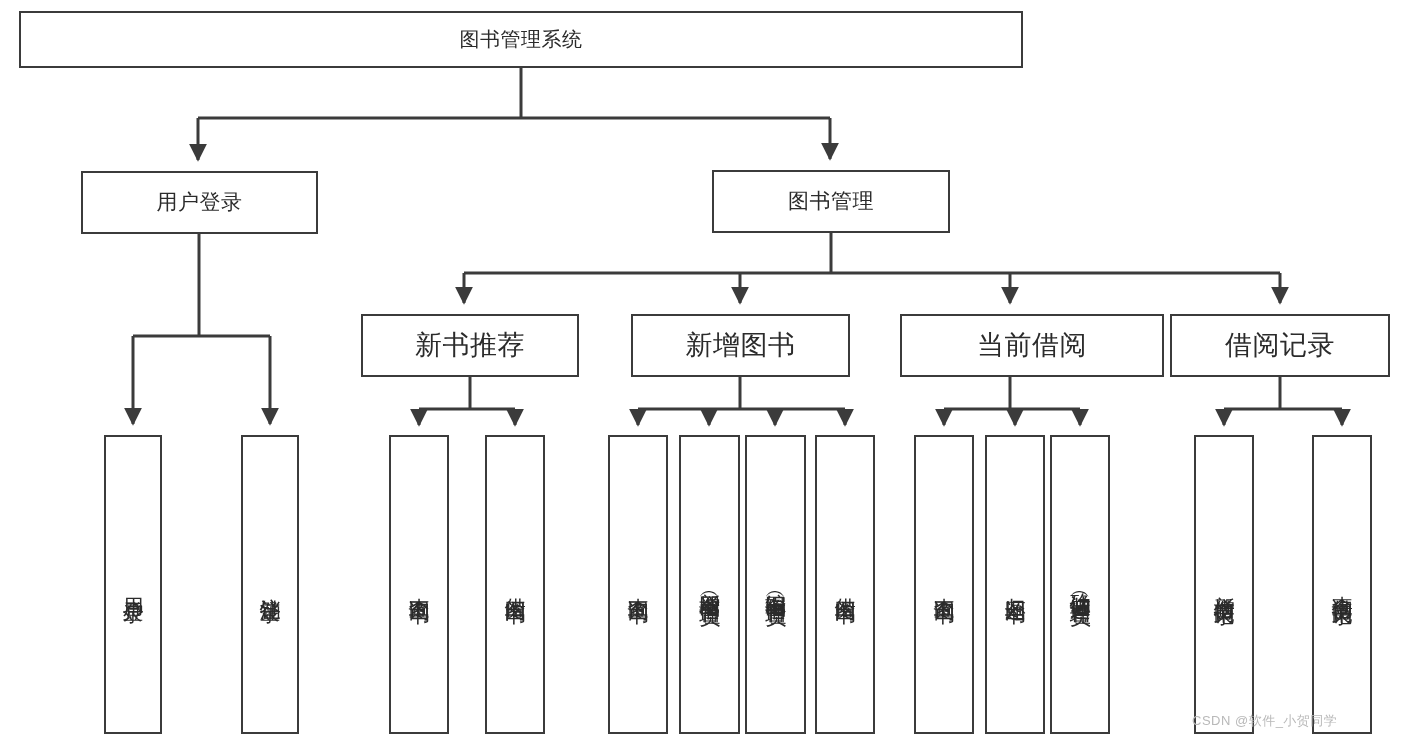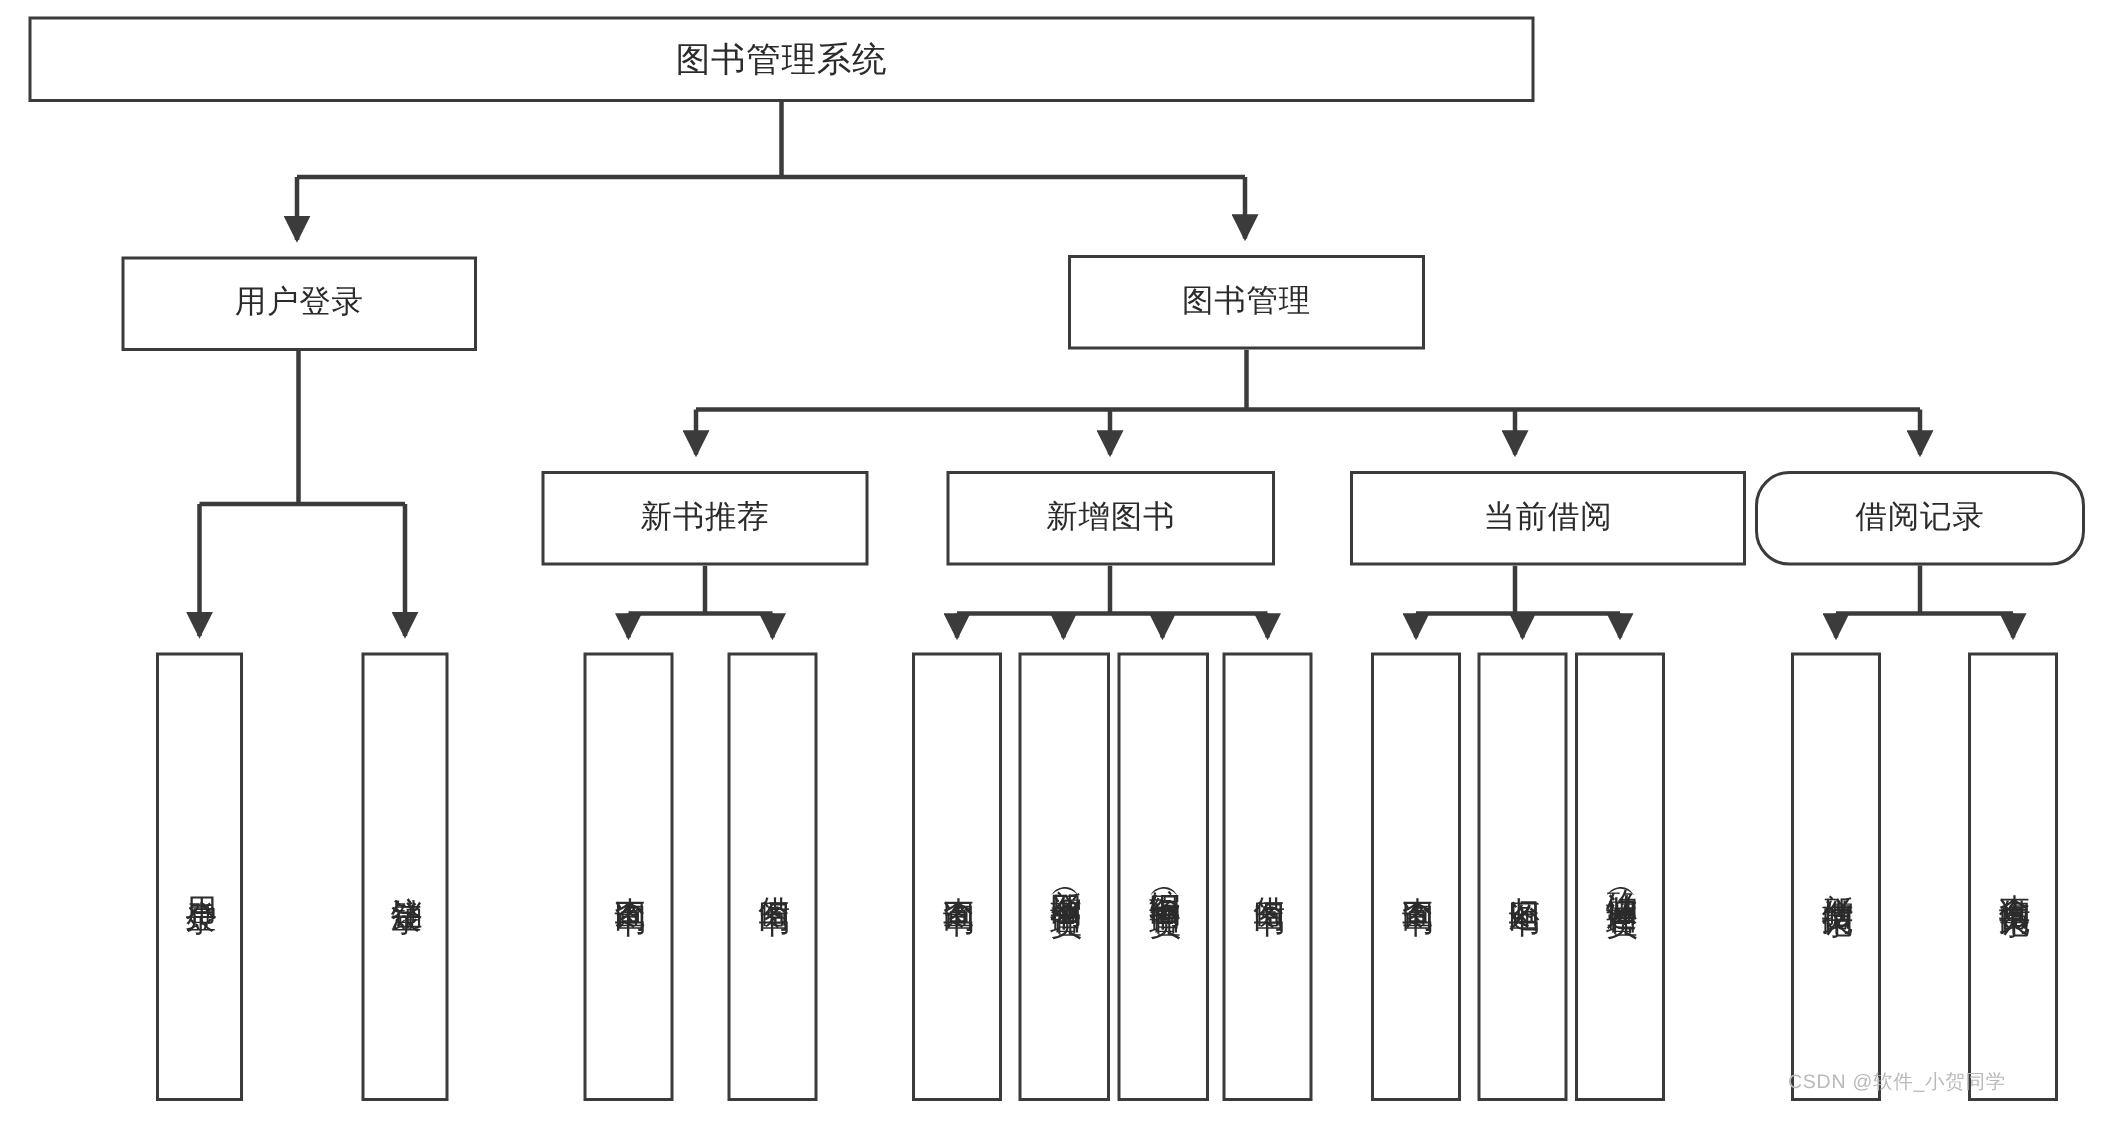--- a/index.html
+++ b/index.html
@@ -34,22 +34,22 @@
     align-items: center;
     justify-content: center;
     color: #2b2b2b;
   }
   .node .label {
     font-size: 21px;
     line-height: 1.15;
     letter-spacing: 0.5px;
     white-space: nowrap;
   }
-  .node.root .label { font-size: 23px; }
-  .node.level2 .label { font-size: 21px; }
+  .node.root .label { font-size: 20px; }
+  .node.level2 .label { font-size: 27px; }
 
   .node.leaf {
     align-items: center;
     justify-content: center;
   }
   .node.leaf .label {
     writing-mode: vertical-rl;
     text-orientation: upright;
     font-size: 21px;
     line-height: 1.25;
@@ -133,21 +133,21 @@
 
   <div class="node level2" style="left:361px; top:314px; width:218px; height:63px;">
     <span class="label">新书推荐</span>
   </div>
   <div class="node level2" style="left:631px; top:314px; width:219px; height:63px;">
     <span class="label">新增图书</span>
   </div>
   <div class="node level2" style="left:900px; top:314px; width:264px; height:63px;">
     <span class="label">当前借阅</span>
   </div>
-  <div class="node level2" style="left:1170px; top:314px; width:220px; height:63px;border-radius:23px;">
+  <div class="node level2" style="left:1170px; top:314px; width:220px; height:63px;">
     <span class="label">借阅记录</span>
   </div>
 
   <div class="node leaf" style="left:104px; top:435px; width:58px; height:299px;">
     <span class="label">用户登录</span>
   </div>
   <div class="node leaf" style="left:241px; top:435px; width:58px; height:299px;">
     <span class="label">注销登录</span>
   </div>
 

